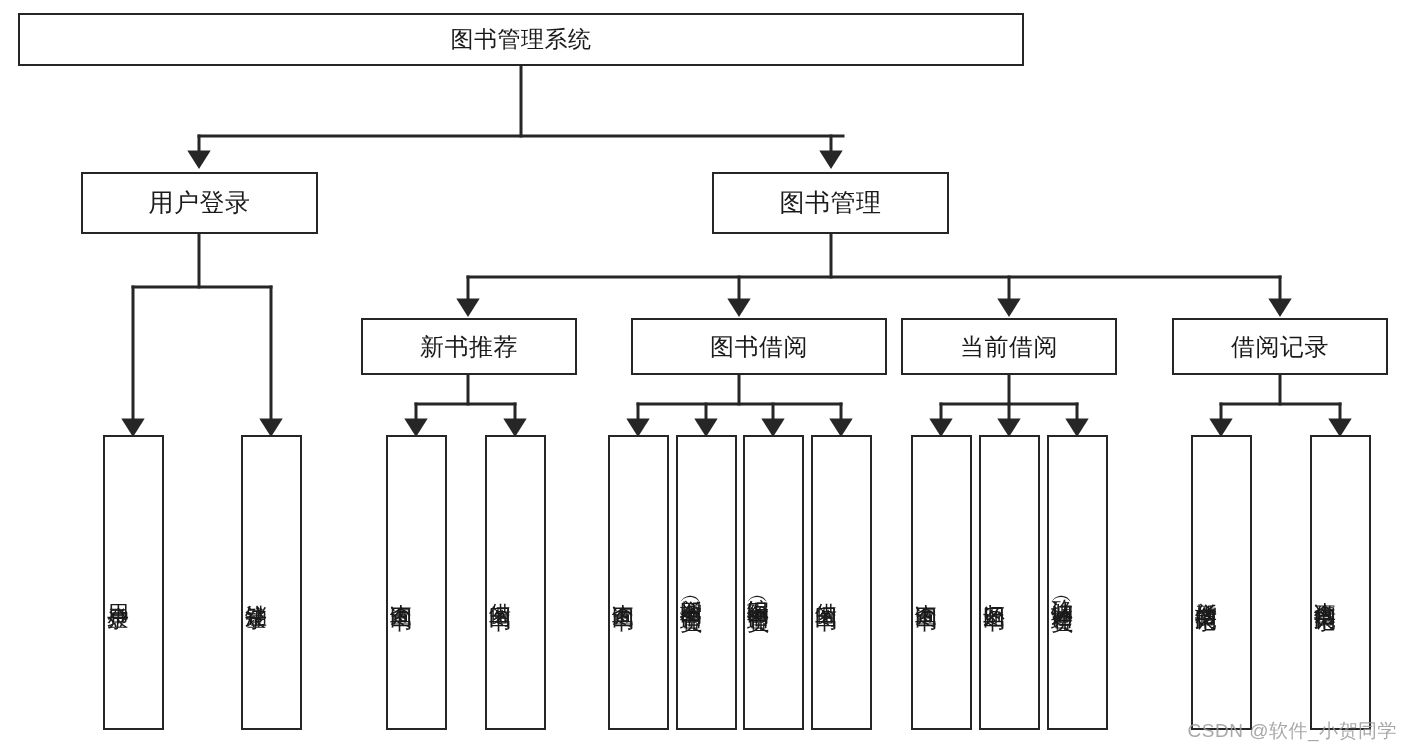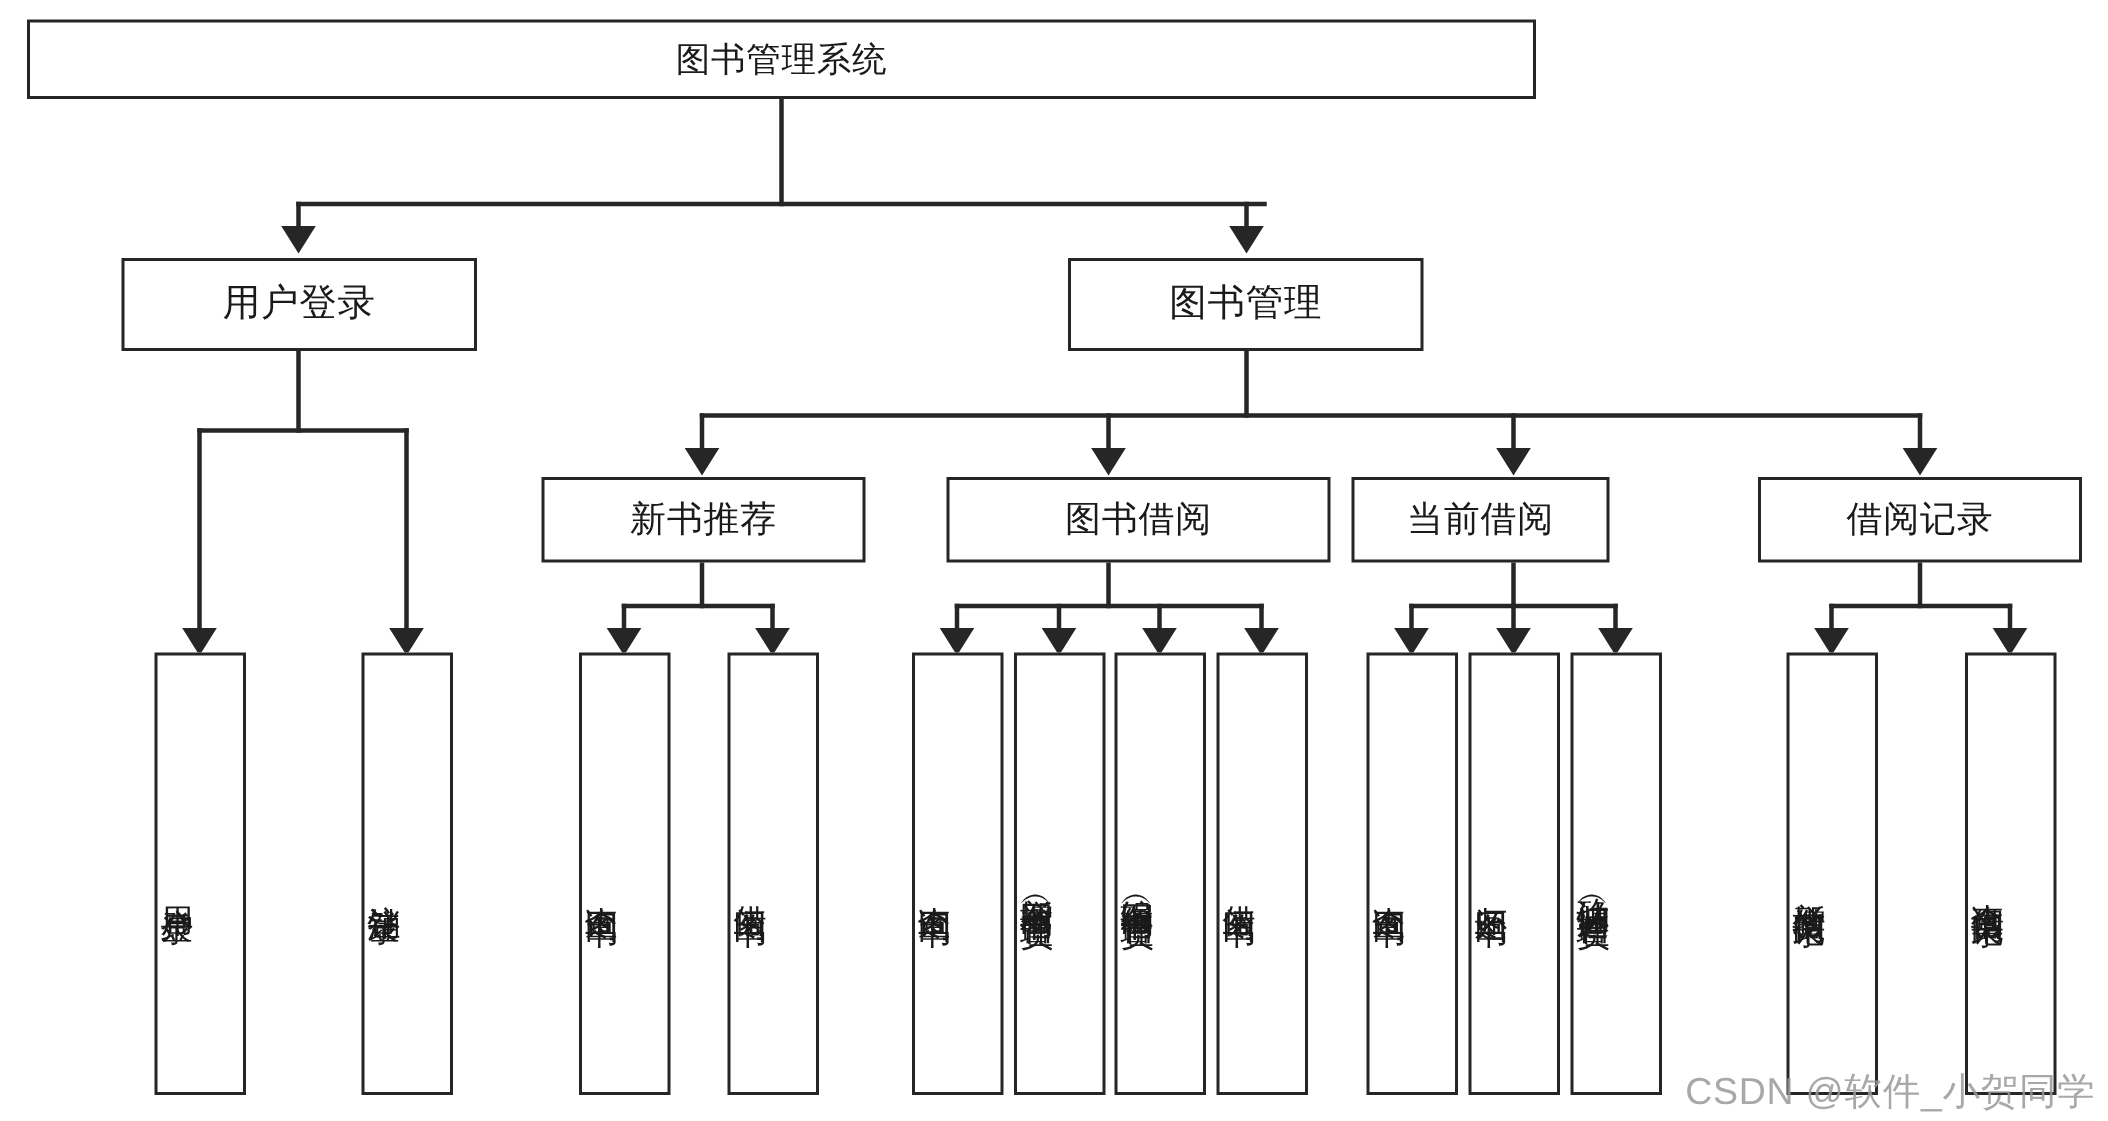--- a/index.html
+++ b/index.html
@@ -55,21 +55,21 @@
     letter-spacing: 2px;
     white-space: normal;
     max-height: 268px;
   }
   .node.lvl1 .label { font-size: 25px; }
   .node.lvl2 .label { font-size: 24px; }
   .watermark {
     position: absolute;
     right: 8px;
     bottom: 3px;
-    font-size: 25px;
+    font-size: 19px;
     color: #9a9a9a;
     letter-spacing: 0.5px;
     white-space: nowrap;
     opacity: 0.85;
   }
 </style>
 </head>
 <body>
 
 <div id="canvas">
@@ -134,21 +134,21 @@
   <div class="node lvl1" style="left:712px; top:172px; width:237px; height:62px;">
     <span class="label">图书管理</span>
   </div>
 
   <div class="node lvl2" style="left:361px; top:318px; width:216px; height:57px;">
     <span class="label">新书推荐</span>
   </div>
   <div class="node lvl2" style="left:631px; top:318px; width:256px; height:57px;">
     <span class="label">图书借阅</span>
   </div>
-  <div class="node lvl2" style="left:901px; top:318px; width:172px; height:57px;">
+  <div class="node lvl2" style="left:901px; top:318px; width:216px; height:57px;">
     <span class="label">当前借阅</span>
   </div>
   <div class="node lvl2" style="left:1172px; top:318px; width:216px; height:57px;font-family:Liberation Serif, serif;">
     <span class="label">借阅记录</span>
   </div>
 
   <div class="node vertical" style="left:103px; top:435px; width:61px; height:295px;">
     <span class="label">用户登录</span>
   </div>
   <div class="node vertical" style="left:241px; top:435px; width:61px; height:295px;">

